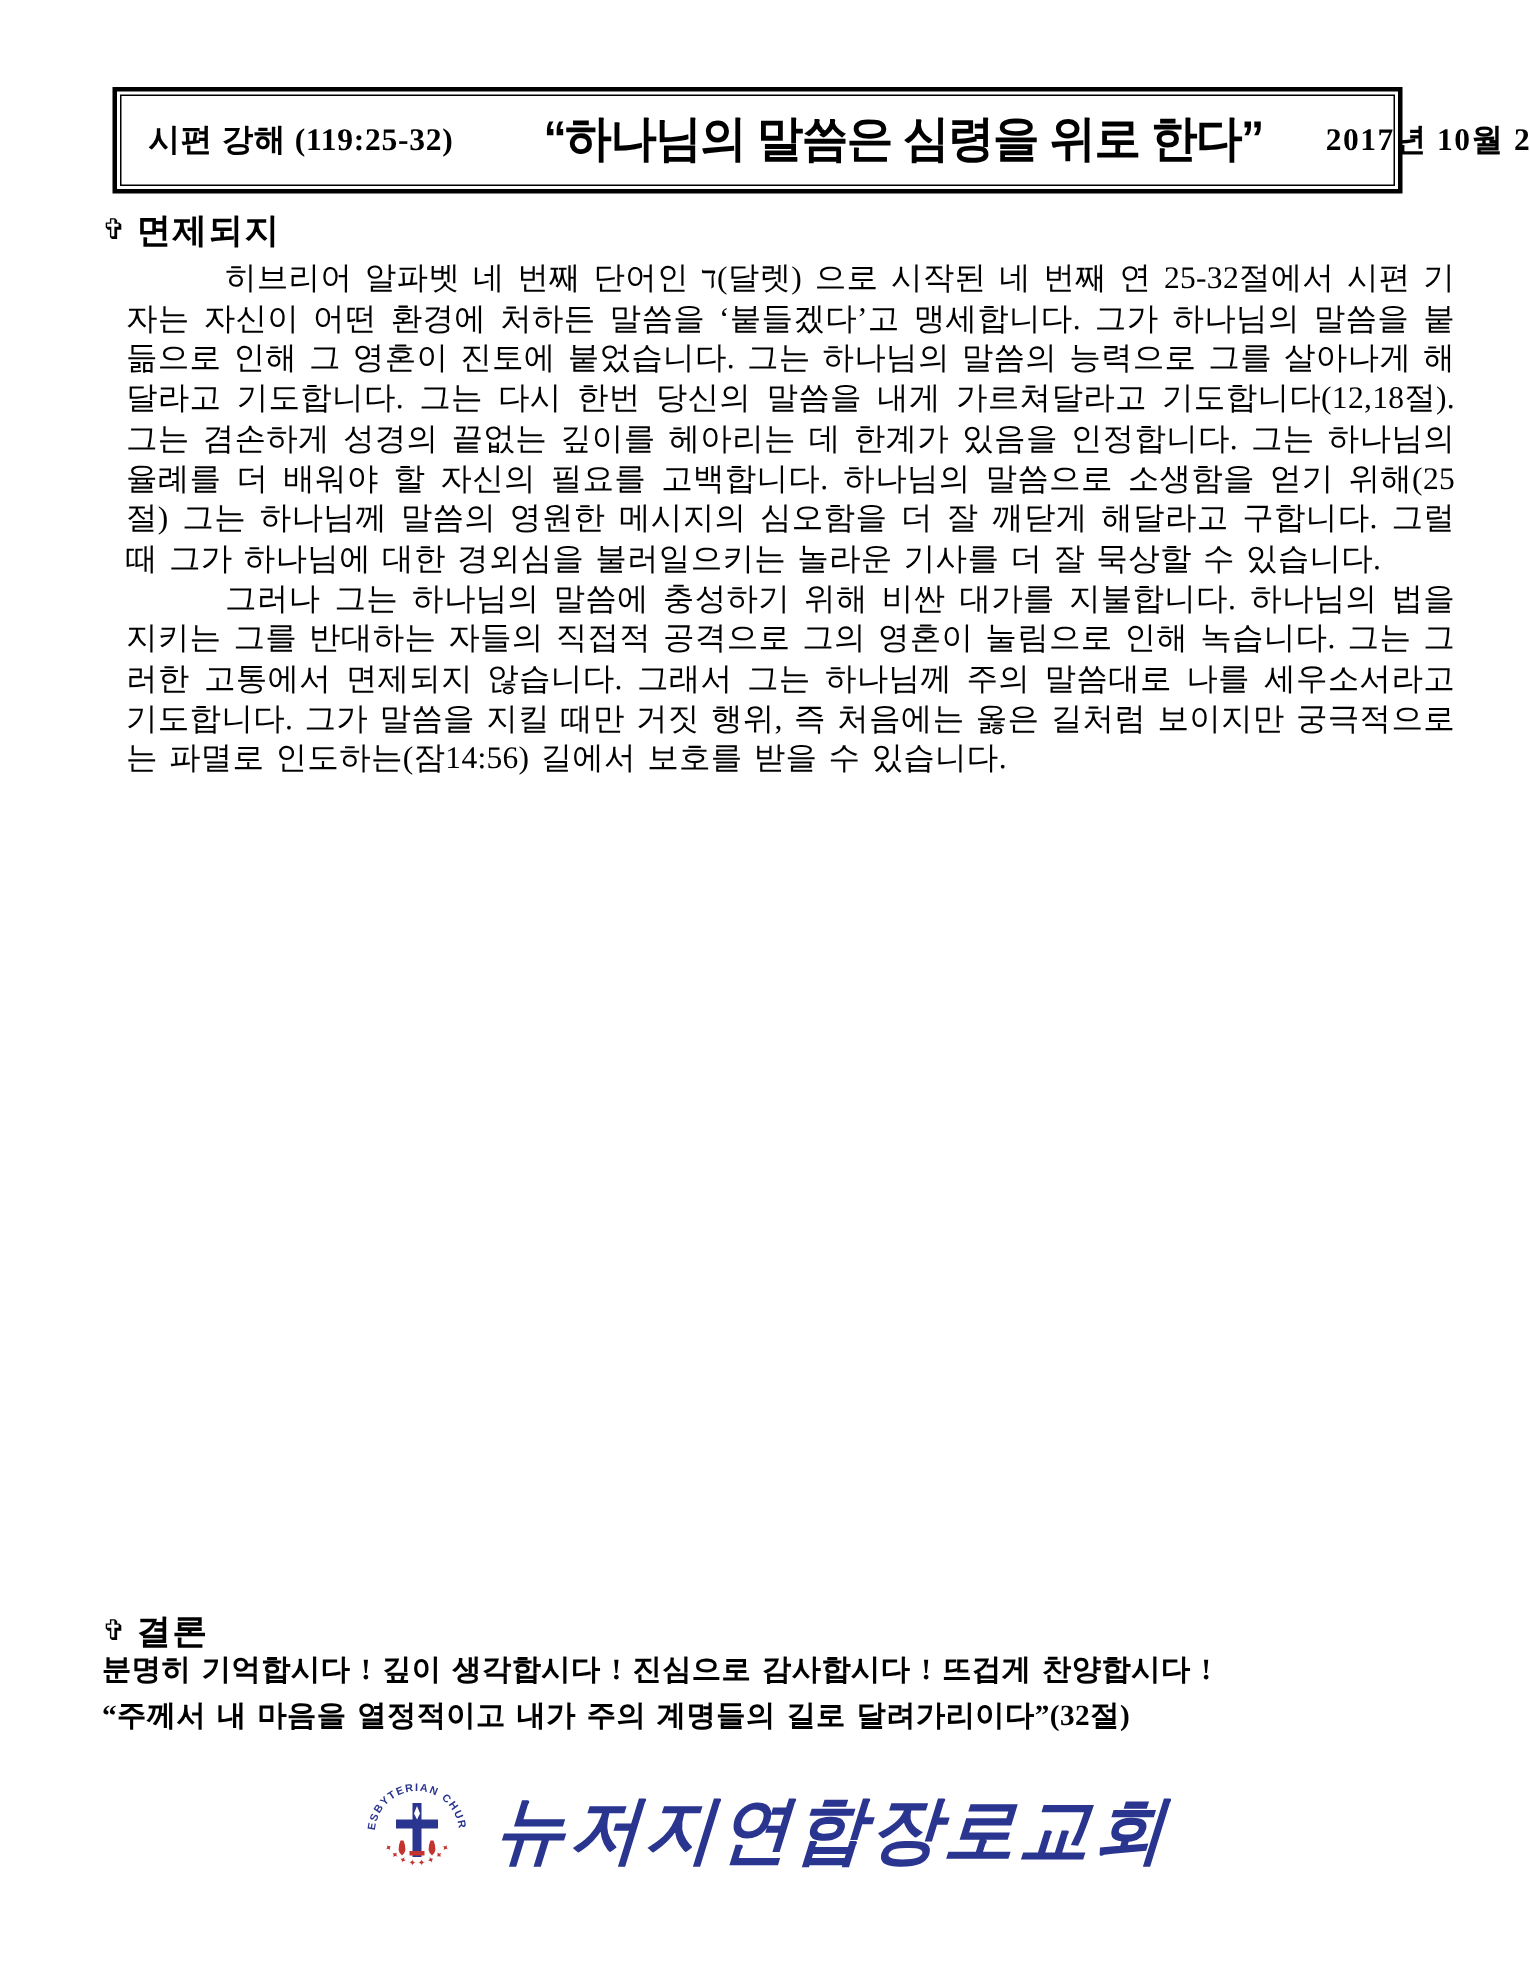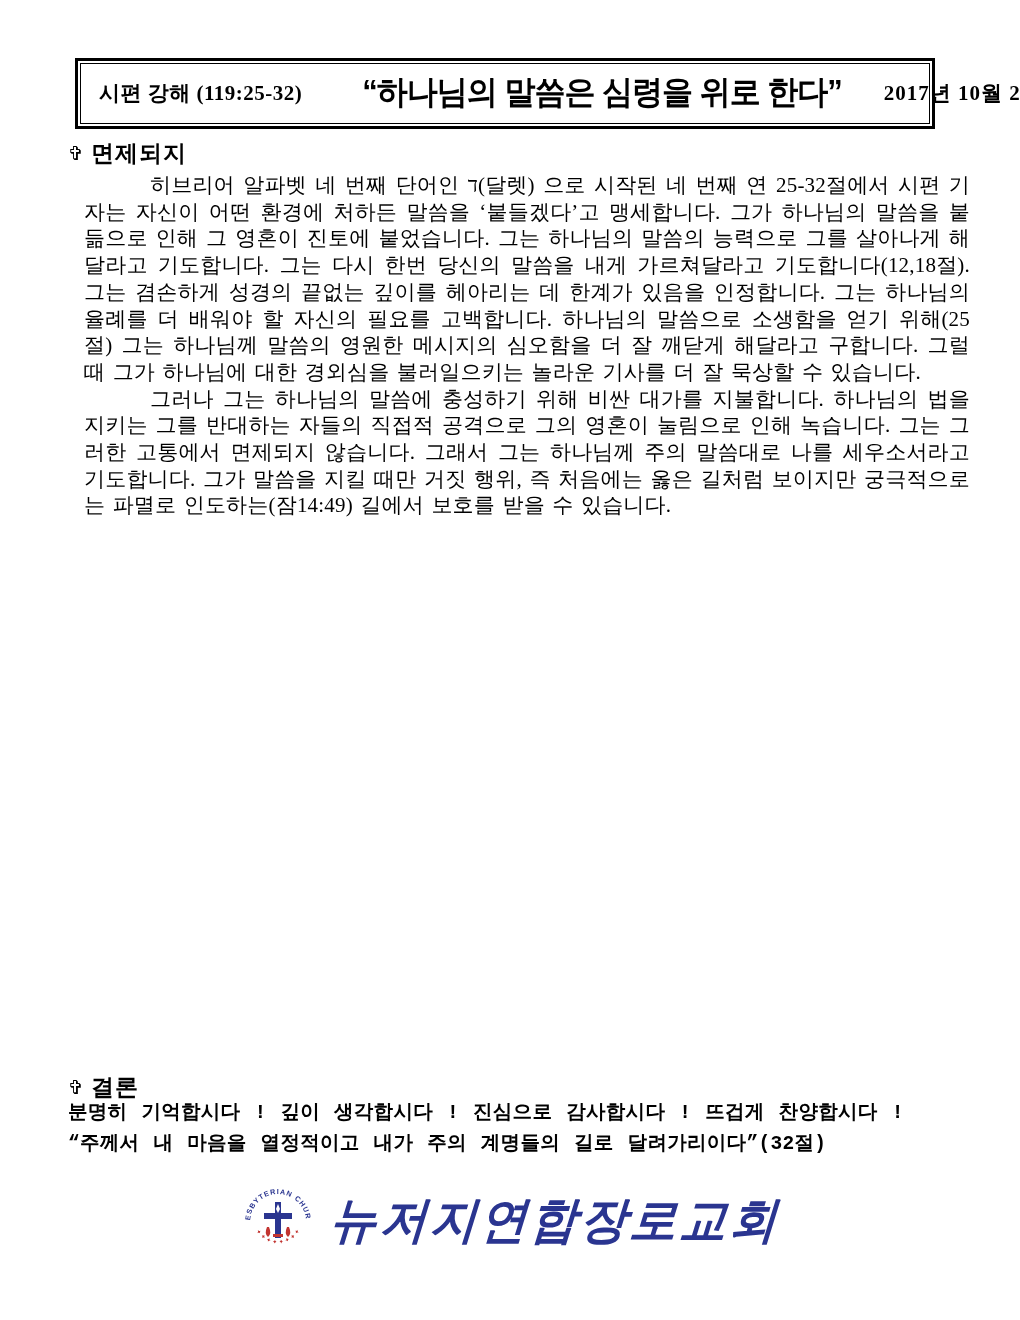--- a/index.html
+++ b/index.html
@@ -43,21 +43,21 @@
   .body-text{
     position:absolute;left:68px;top:172px;width:886px;
     font-size:21px;line-height:26.7px;text-align:justify;
     letter-spacing:0.2px;word-spacing:2px;margin-left:16px;
   }
   .body-text p{margin:0;text-indent:66px;}
 
   
   .conclusion{
     position:absolute;left:68px;top:1098px;width:886px;
-    font-family:Liberation Mono, monospace;
+    font-family:Liberation Serif, serif;
     font-size:19.5px;font-weight:bold;line-height:31px;
     letter-spacing:0.3px;word-spacing:2px;
   }
   .conclusion p{margin:0;}
 
   
   .footer-logo{
     position:absolute;left:0;top:1182px;width:1020px;
     display:flex;justify-content:center;align-items:center;gap:14px;
   }
@@ -81,21 +81,21 @@
     </div>
   </div>
 
   <div class="sec-heading" id="body-heading">
     <span class="cross">✞</span>
     <span>면제되지</span>
   </div>
 
   <div class="body-text">
     <p>히브리어 알파벳 네 번째 단어인 ד(달렛) 으로 시작된 네 번째 연 25-32절에서 시편 기자는 자신이 어떤 환경에 처하든 말씀을 ‘붙들겠다’고 맹세합니다. 그가 하나님의 말씀을 붙듦으로 인해 그 영혼이 진토에 붙었습니다. 그는 하나님의 말씀의 능력으로 그를 살아나게 해달라고 기도합니다. 그는 다시 한번 당신의 말씀을 내게 가르쳐달라고 기도합니다(12,18절). 그는 겸손하게 성경의 끝없는 깊이를 헤아리는 데 한계가 있음을 인정합니다. 그는 하나님의 율례를 더 배워야 할 자신의 필요를 고백합니다. 하나님의 말씀으로 소생함을 얻기 위해(25절) 그는 하나님께 말씀의 영원한 메시지의 심오함을 더 잘 깨닫게 해달라고 구합니다. 그럴 때 그가 하나님에 대한 경외심을 불러일으키는 놀라운 기사를 더 잘 묵상할 수 있습니다.</p>
-    <p>그러나 그는 하나님의 말씀에 충성하기 위해 비싼 대가를 지불합니다. 하나님의 법을 지키는 그를 반대하는 자들의 직접적 공격으로 그의 영혼이 눌림으로 인해 녹습니다. 그는 그러한 고통에서 면제되지 않습니다. 그래서 그는 하나님께 주의 말씀대로 나를 세우소서라고 기도합니다. 그가 말씀을 지킬 때만 거짓 행위, 즉 처음에는 옳은 길처럼 보이지만 궁극적으로는 파멸로 인도하는(잠14:49) 길에서 보호를 받을 수 있습니다.</p>
+    <p>그러나 그는 하나님의 말씀에 충성하기 위해 비싼 대가를 지불합니다. 하나님의 법을 지키는 그를 반대하는 자들의 직접적 공격으로 그의 영혼이 눌림으로 인해 녹습니다. 그는 그러한 고통에서 면제되지 않습니다. 그래서 그는 하나님께 주의 말씀대로 나를 세우소서라고 기도합니다. 그가 말씀을 지킬 때만 거짓 행위, 즉 처음에는 옳은 길처럼 보이지만 궁극적으로는 파멸로 인도하는(잠14:56) 길에서 보호를 받을 수 있습니다.</p>
   </div>
 
   <div class="sec-heading" id="conclusion-heading">
     <span class="cross">✞</span>
     <span>결론</span>
   </div>
 
   <div class="conclusion">
     <p>분명히 기억합시다 ! 깊이 생각합시다 ! 진심으로 감사합시다 ! 뜨겁게 찬양합시다 !</p>
     <p>“주께서 내 마음을 열정적이고 내가 주의 계명들의 길로 달려가리이다”(32절)</p>

